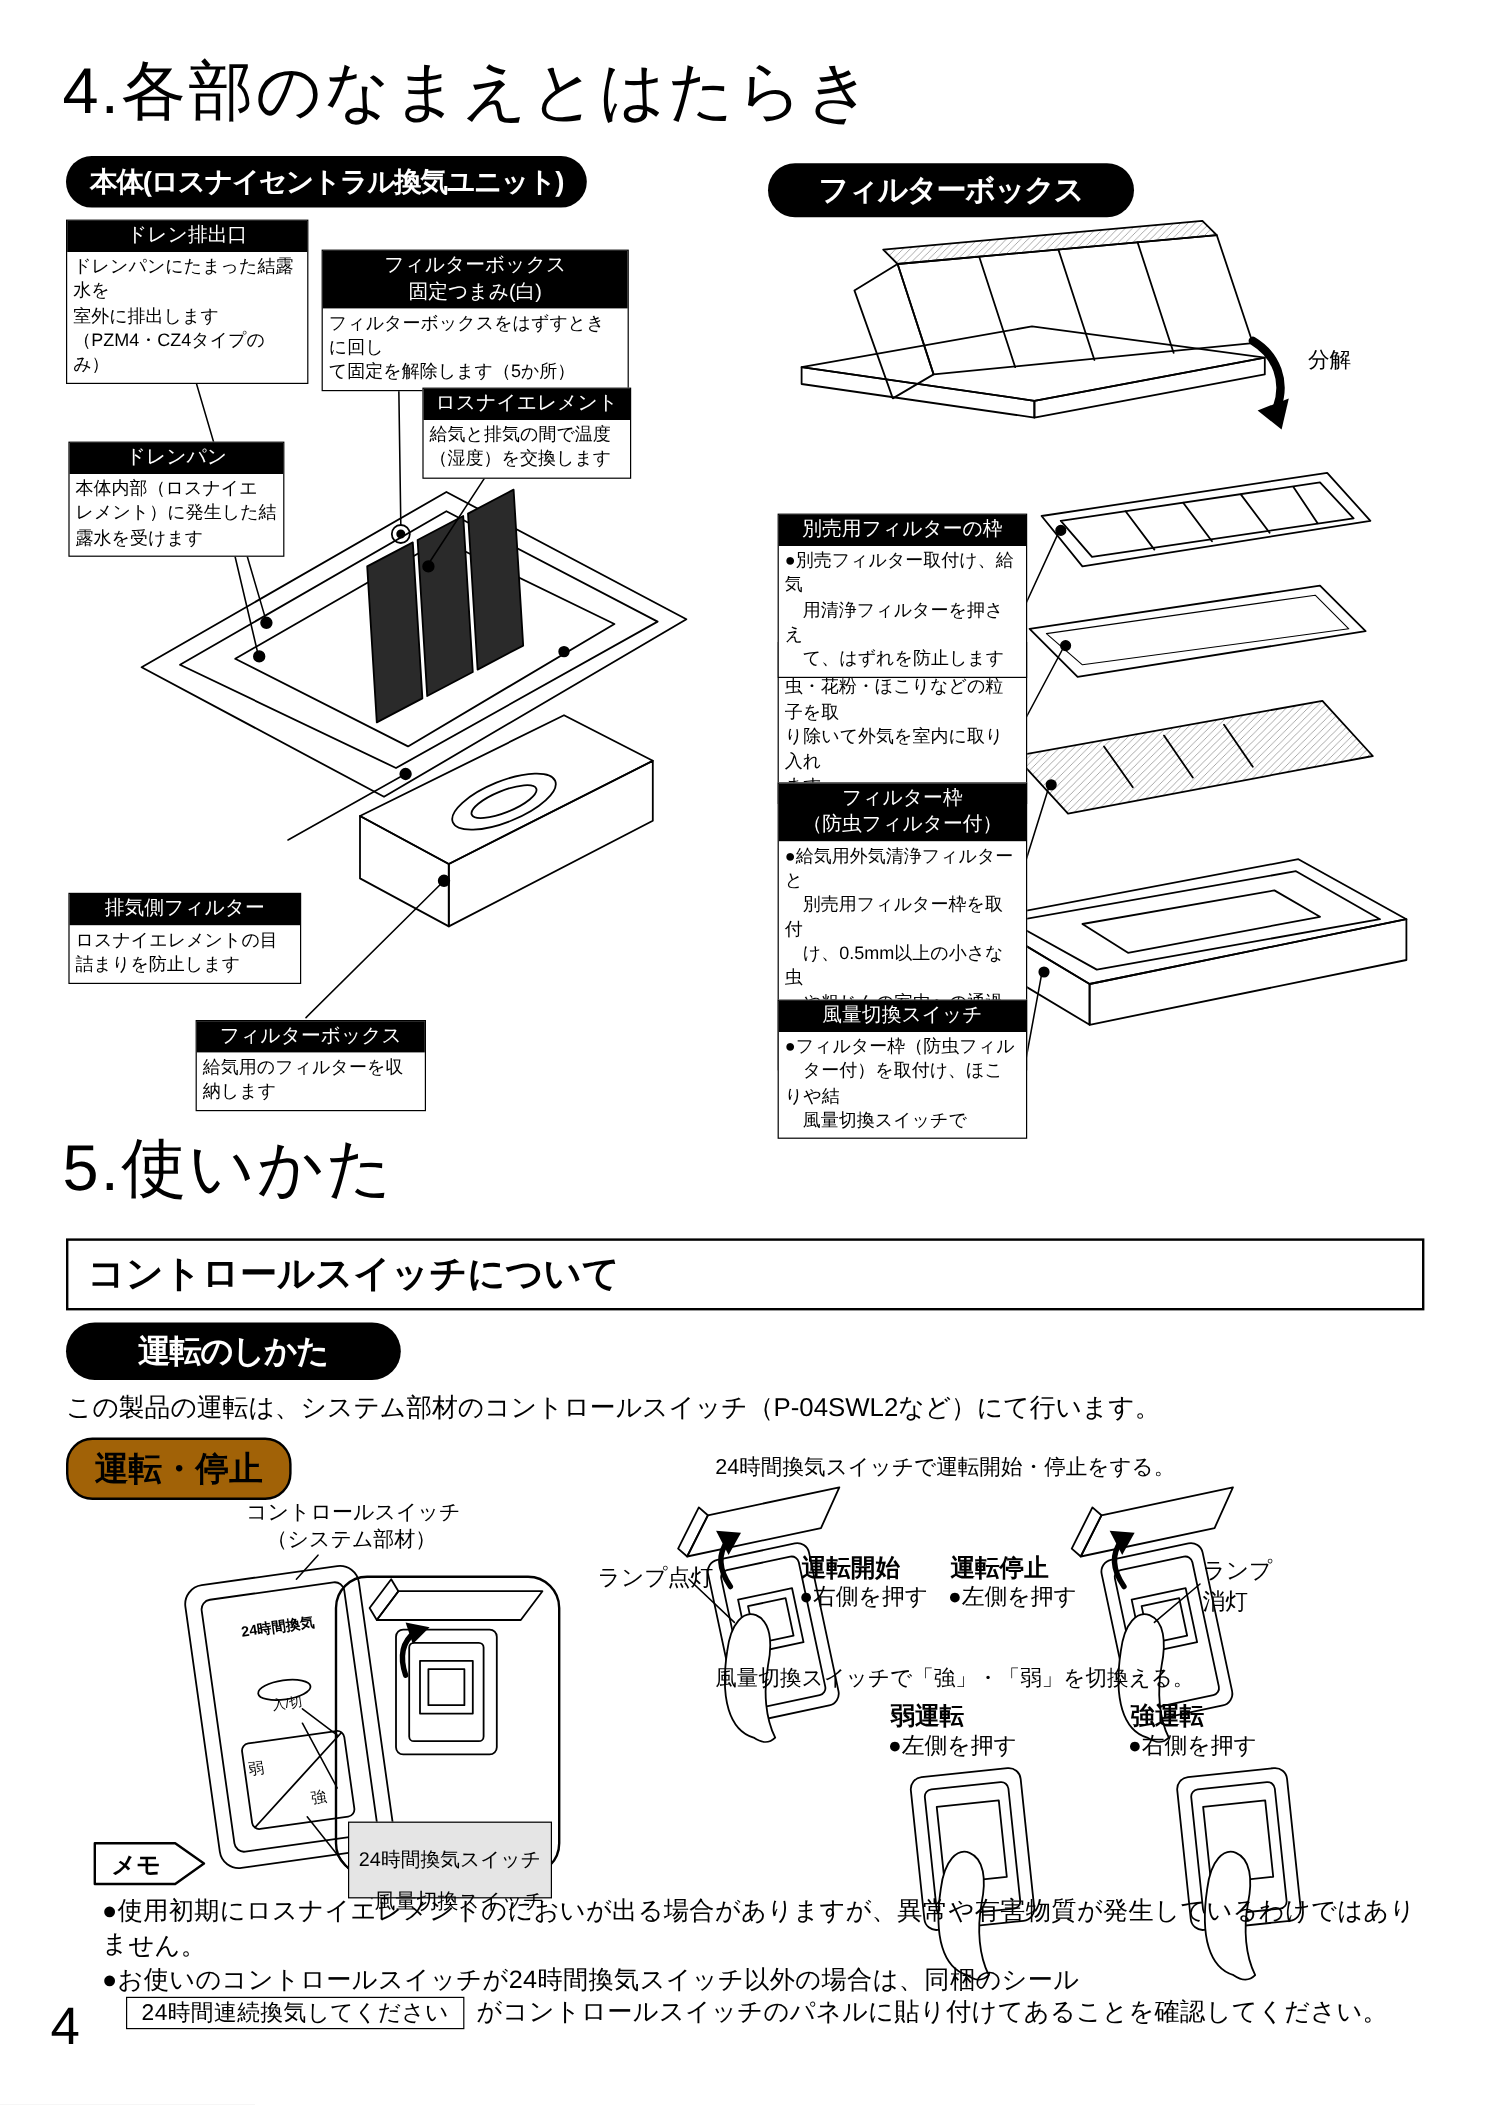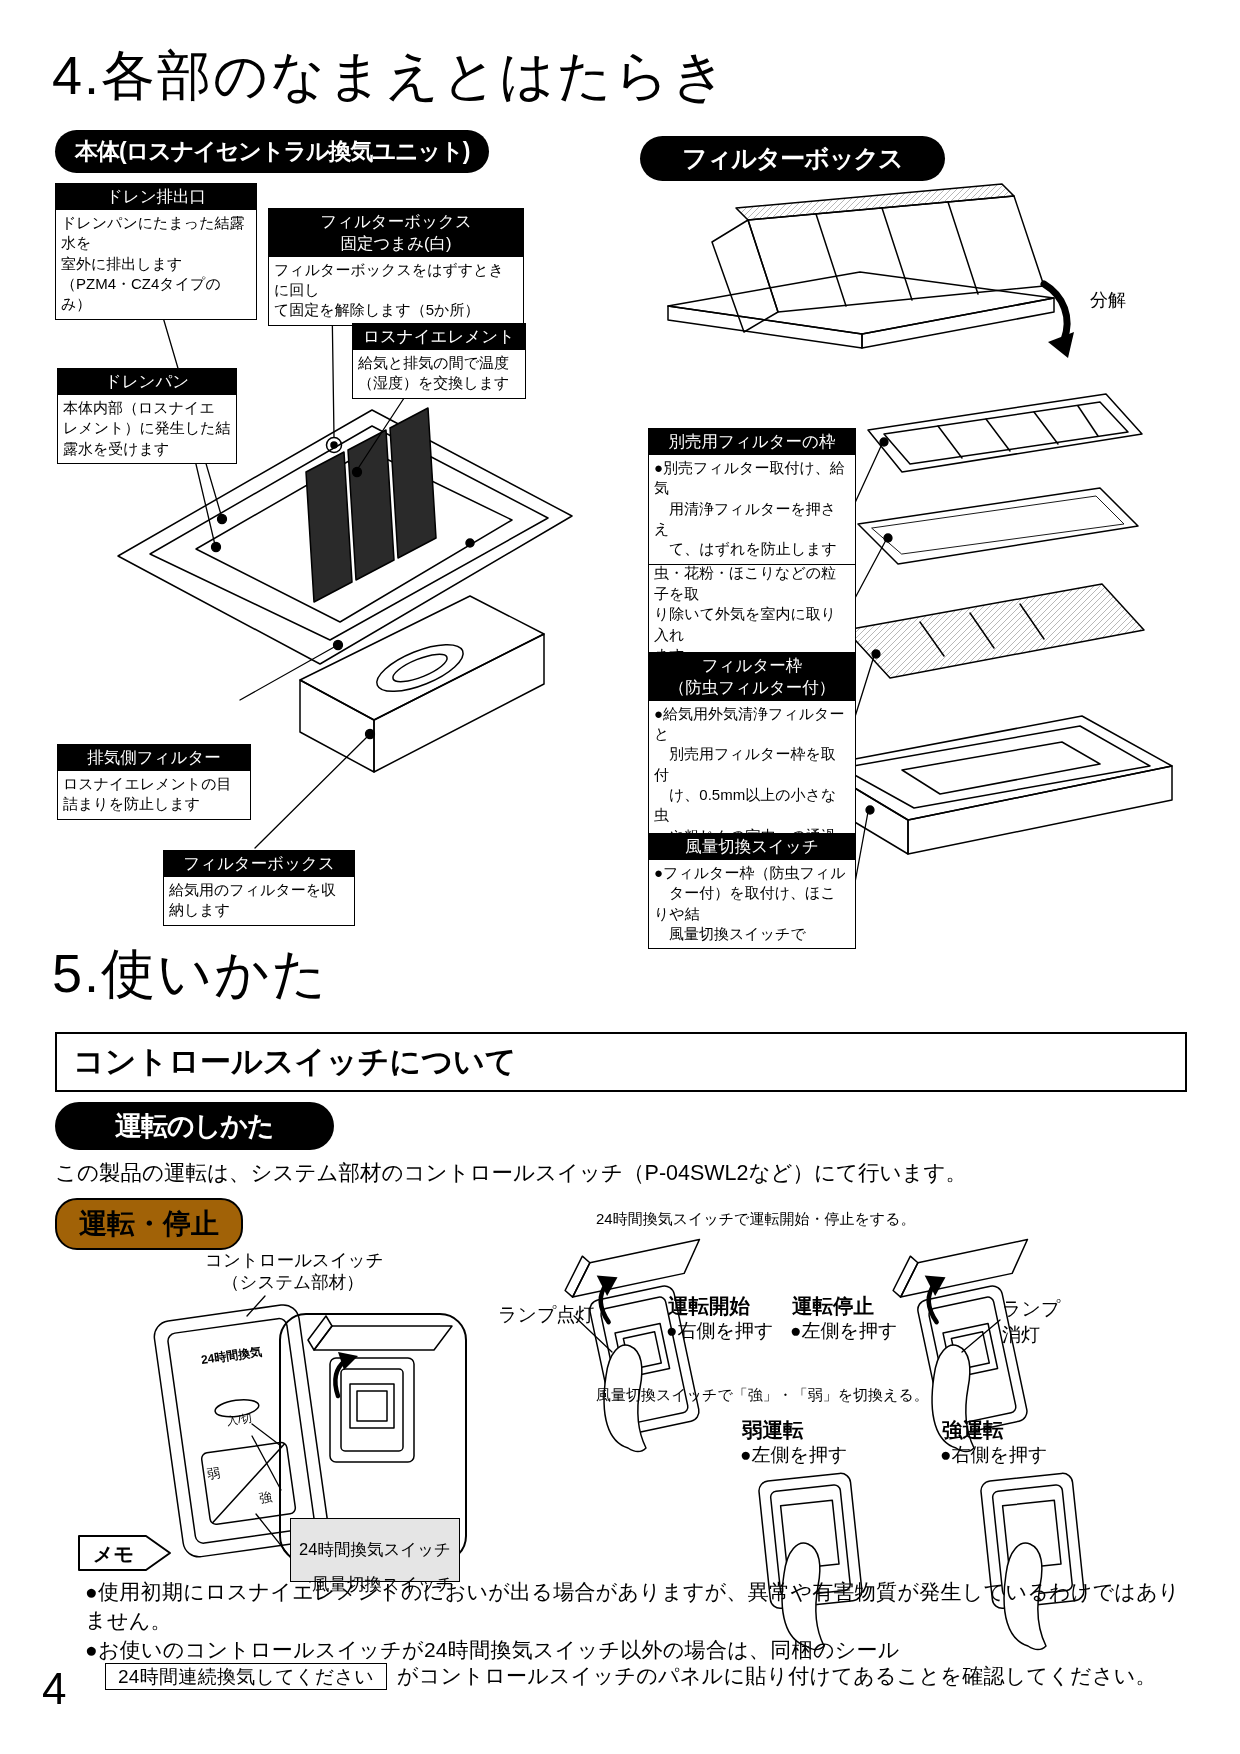--- a/index.html
+++ b/index.html
@@ -10,21 +10,21 @@
   .t-big{font-size:54px;font-weight:normal;letter-spacing:2px;}
   .pill{position:absolute;background:#000;color:#fff;font-weight:bold;font-size:23px;
         border-radius:26px;padding:6px 20px;text-align:center;letter-spacing:-1px;}
   .co{position:absolute;border:1.6px solid #000;background:#fff;}
   .co-h{background:#000;color:#fff;font-size:16.5px;text-align:center;line-height:1.32;padding:2px 1px;}
   .co-b{font-size:15px;line-height:1.36;padding:3px 5px 4px 5px;}
   .subhead{position:absolute;border:2.5px solid #000;font-size:31px;font-weight:bold;
            padding:7px 16px;width:1096px;background:#fff;}
   .roundlab{position:absolute;border:2.2px solid #000;border-radius:22px;font-size:28px;
             font-weight:bold;padding:5px 22px;background:#a16207;}
-  .cap{position:absolute;font-size:15px;}
+  .cap{position:absolute;font-size:18px;}
   .lbl{position:absolute;font-size:17.5px;}
   .blbl{position:absolute;font-size:20.5px;font-weight:bold;}
   .plbl{position:absolute;font-size:19px;}
   .boxlab{position:absolute;border:1.6px solid #000;font-size:16.5px;text-align:center;
           background:#e5e5e5;padding:20px 0;}
   .boxedtxt{border:1.6px solid #000;padding:2px 12px;}
   .memo-t{position:absolute;font-size:21px;letter-spacing:0.3px;}
   .pagenum{position:absolute;font-size:44px;font-weight:500;}
   svg.art{position:absolute;left:0;top:0;}
   svg.art *{vector-effect:non-scaling-stroke;}

